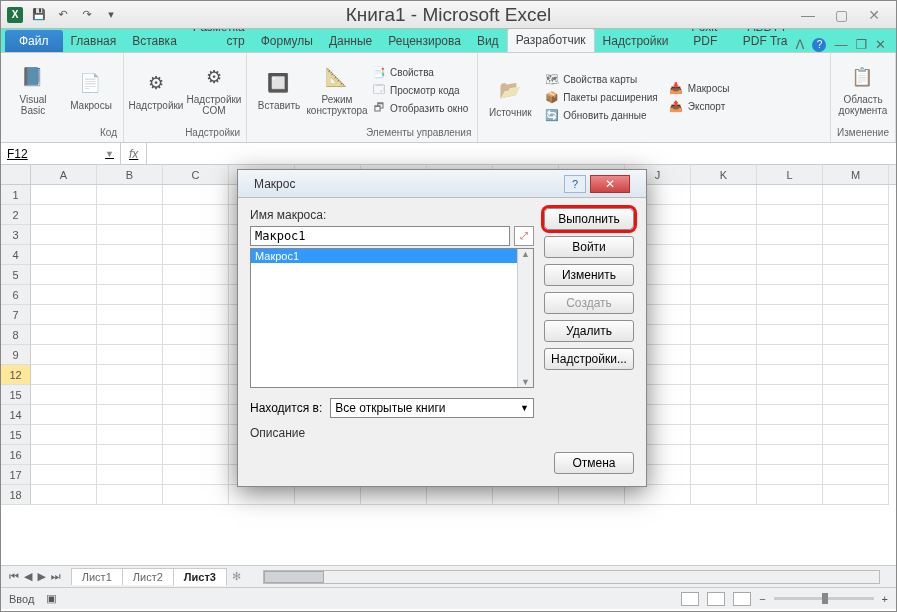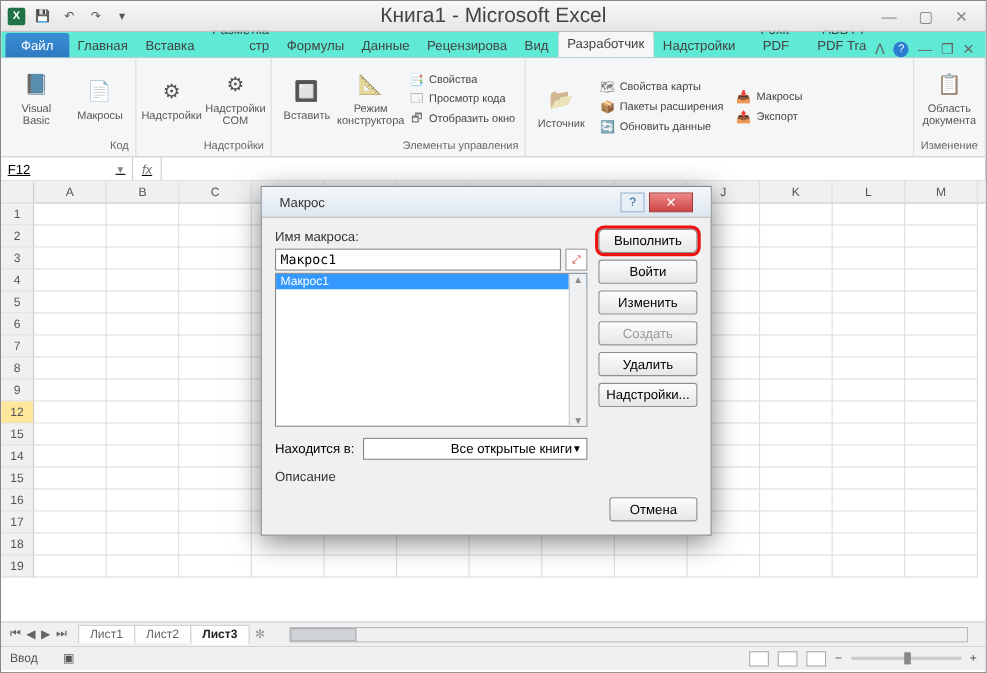--- a/index.html
+++ b/index.html
@@ -53,21 +53,21 @@
 .sheet-bar { height: 22px; background: #eef0f2; border-top: 1px solid #ccc; display: flex; align-items: center; font-size: 11px; padding-left: 6px; gap: 0; position: relative; }
 .sheet-nav { display: flex; gap: 1px; margin-right: 8px; color: #666; }
 .sheet-nav span { padding: 0 2px; }
 .sheet-tab { padding: 2px 10px; background: #fff; border: 1px solid #ccc; border-bottom: none; margin-right: -1px; color: #666; }
 .sheet-tab.active { font-weight: bold; color: #222; background: #fff; border-bottom: 1px solid #fff; position: relative; z-index: 1; }
 .sheet-new { padding: 2px 6px; color: #999; }
 .hscroll { flex: 1; margin: 0 16px; height: 14px; border: 1px solid #bbb; background: #f0f0f0; position: relative; }
 .hscroll-thumb { position: absolute; left: 0; width: 60px; height: 100%; background: #cfd3d7; border: 1px solid #aaa; }
 
 
-.status-bar { height: 22px; background: #eef0f2; border-top: 1px solid #ccc; display: flex; align-items: center; font-size: 11px; padding: 0 8px; color: #555; gap: 23px; }
+.status-bar { height: 22px; background: #eef0f2; border-top: 1px solid #ccc; display: flex; align-items: center; font-size: 11px; padding: 0 8px; color: #555; gap: 12px; }
 .status-bar .right { margin-left: auto; display: flex; gap: 8px; align-items: center; }
 .view-btn { width: 18px; height: 14px; border: 1px solid #aaa; background: #fff; }
 .zoom-slider { width: 100px; height: 3px; background: #ccc; position: relative; }
 .zoom-slider .knob { position: absolute; left: 48px; top: -4px; width: 6px; height: 11px; background: #888; }
 
 
 .dialog-backdrop { position: absolute; left: 236px; top: 168px; width: 410px; box-shadow: 0 6px 24px rgba(0,0,0,0.5); border: 1px solid #888; background: #f0f0f0; font-size: 12px; }
 .dlg-title { height: 28px; background: linear-gradient(#f3f6f9,#dde7f0); display: flex; align-items: center; padding: 0 16px; border-bottom: 1px solid #bbb; }
 .dlg-title-text { flex: 1; color: #333; }
 .dlg-help { width: 22px; height: 18px; background: #e6eef6; border: 1px solid #9db7cf; display: flex; align-items: center; justify-content: center; font-size: 11px; color: #2b5d8c; margin-right: 4px; }
@@ -75,21 +75,21 @@
 .dlg-body { padding: 10px 12px 12px; display: flex; gap: 10px; }
 .dlg-left { flex: 1; display: flex; flex-direction: column; }
 .dlg-label { margin-bottom: 4px; color: #333; }
 .macro-name-row { display: flex; gap: 4px; }
 .macro-name-input { flex: 1; border: 1px solid #888; background: #fff; padding: 2px 4px; font-family: "Consolas", monospace; font-size: 12px; height: 20px; }
 .collapse-btn { width: 20px; height: 20px; border: 1px solid #999; background: #fff; display: flex; align-items: center; justify-content: center; font-size: 10px; color: #c44; }
 .macro-list { margin-top: 2px; height: 140px; border: 1px solid #888; background: #fff; position: relative; }
 .macro-list-item { background: #3399ff; color: #fff; padding: 1px 4px; font-size: 11px; }
 .macro-list-scroll { position: absolute; right: 0; top: 0; width: 16px; height: 100%; background: #eef0f2; border-left: 1px solid #ccc; display: flex; flex-direction: column; justify-content: space-between; align-items: center; color: #888; font-size: 9px; }
 .location-row { margin-top: 10px; display: flex; align-items: center; gap: 8px; }
-.location-select { flex: 1; border: 1px solid #888; background: #fff; height: 20px; padding: 0 4px; font-size: 12px; display: flex; align-items: center; justify-content: flex-end; }
+.location-select { flex: 1; border: 1px solid #888; background: #fff; height: 20px; padding: 0 4px; font-size: 12px; display: flex; align-items: center; justify-content: space-between; }
 .desc-label { margin-top: 8px; color: #333; }
 .dlg-right { width: 90px; display: flex; flex-direction: column; gap: 6px; }
 .dlg-btn { height: 22px; border: 1px solid #8e8f8f; background: linear-gradient(#fdfdfd,#e6e6e6); border-radius: 3px; font-size: 12px; display: flex; align-items: center; justify-content: center; cursor: default; }
 .dlg-btn.disabled { color: #999; }
 .dlg-btn.highlight { box-shadow: 0 0 0 3px #e11; border-radius: 5px; }
 .dlg-footer { display: flex; justify-content: flex-end; padding: 0 12px 12px; }
 .dlg-footer .dlg-btn { width: 80px; }
 
 .gray { filter: grayscale(60%) opacity(0.9); }
 </style>
@@ -514,36 +514,20 @@
         <div class="cell"></div>
         <div class="cell"></div>
         <div class="cell"></div>
         <div class="cell"></div>
         <div class="cell"></div>
         <div class="cell"></div>
         <div class="cell"></div>
         <div class="cell"></div>
         <div class="cell"></div>
       </div>
-      <div class="row">
-        <div class="row-h">19</div>
-        <div class="cell"></div>
-        <div class="cell"></div>
-        <div class="cell"></div>
-        <div class="cell"></div>
-        <div class="cell"></div>
-        <div class="cell"></div>
-        <div class="cell"></div>
-        <div class="cell"></div>
-        <div class="cell"></div>
-        <div class="cell"></div>
-        <div class="cell"></div>
-        <div class="cell"></div>
-        <div class="cell"></div>
-      </div>
     </div>
 </div>
 
 <div class="sheet-bar">
   <div class="sheet-nav">
     <span>⏮</span>
     <span>◀</span>
     <span>▶</span>
     <span>⏭</span>
   </div>

